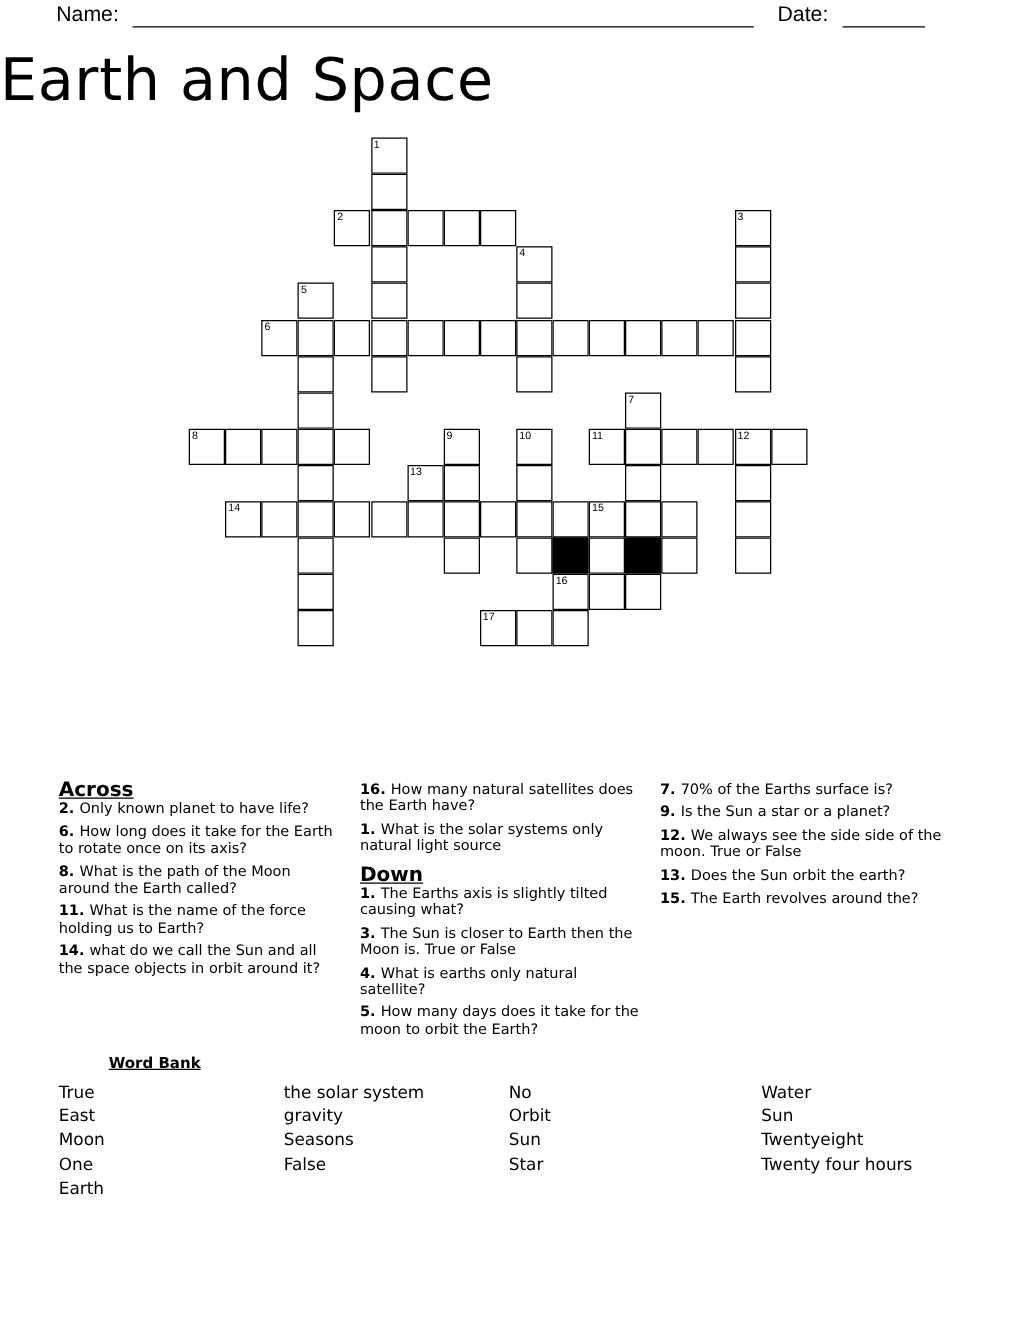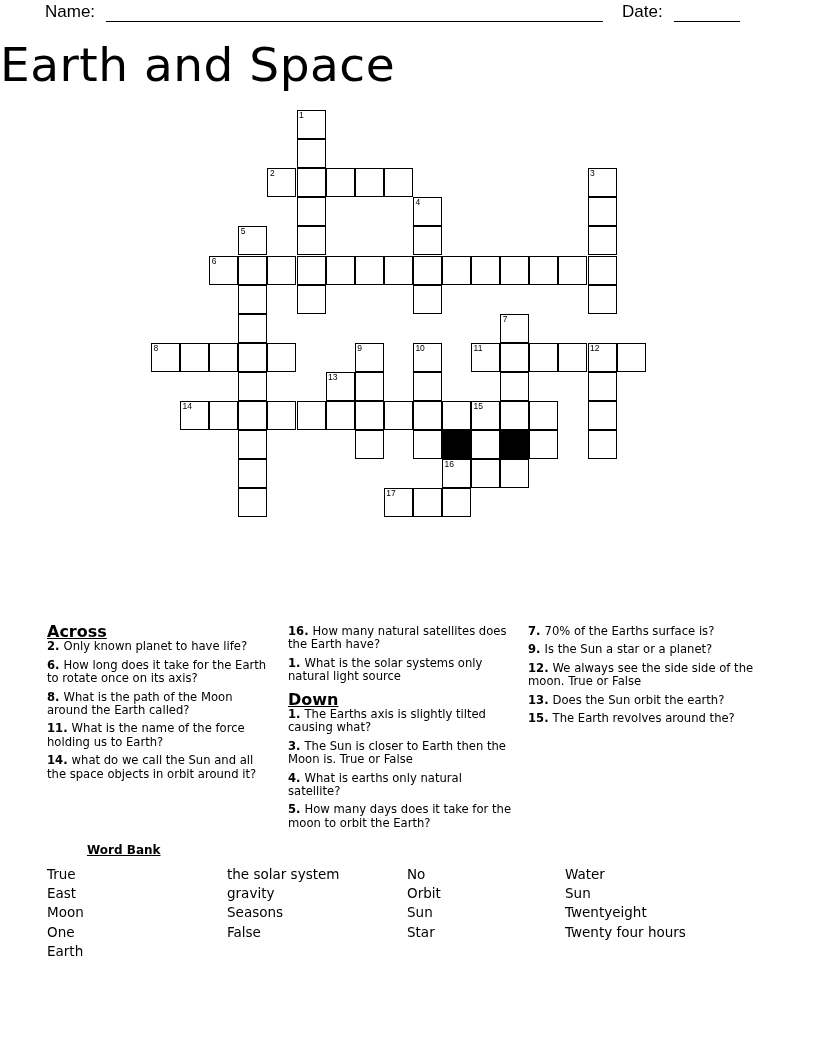--- a/index.html
+++ b/index.html
@@ -95,21 +95,21 @@
   }
   .wb-col{
     position:absolute;top:22px;
     font-family:"DejaVu Sans", sans-serif;
     font-size:13.5px;
     line-height:19.2px;
   }
   .wb-col.w1{left:47px;}
   .wb-col.w2{left:227px;}
   .wb-col.w3{left:407px;}
-  .wb-col.w4{left:565px;}
+  .wb-col.w4{left:609px;}
   .wb-item{white-space:nowrap;}
 </style>
 </head>
 <body>
 
 <div class="page">
 
   <div class="hdr">
     <span class="name-lbl">Name:</span>
     <span class="name-rule"></span>

